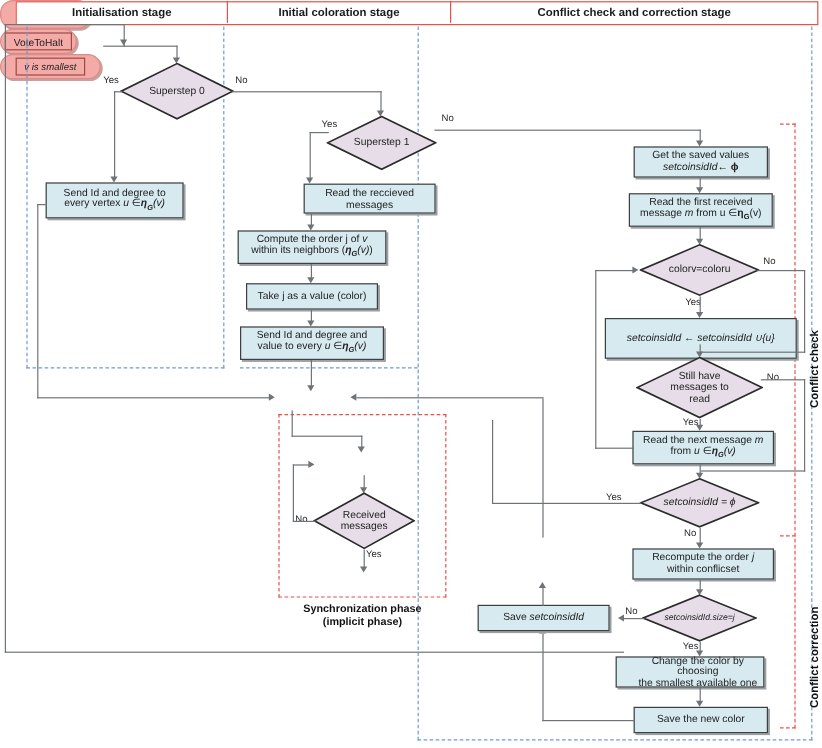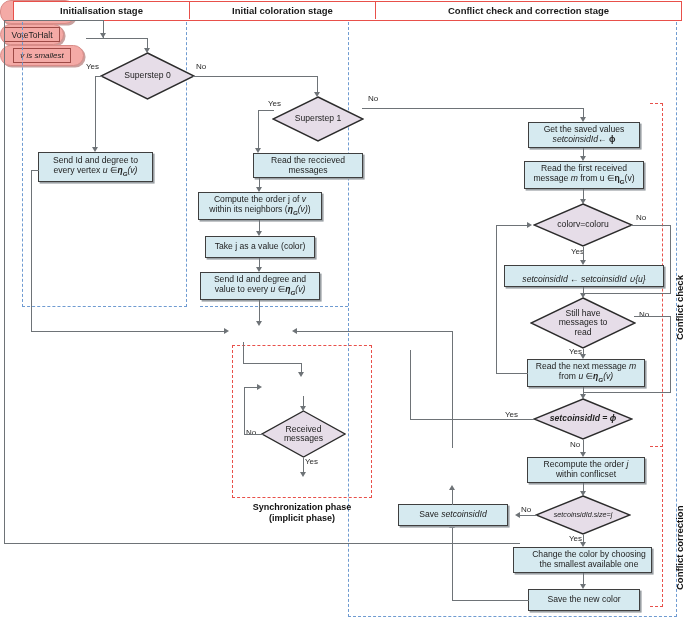--- a/index.html
+++ b/index.html
@@ -230,21 +230,21 @@
       <polygon points="50,1 99,22 50,43 1,22" fill="#e6dde8" stroke="#2b2b2b" stroke-width="1.4"></polygon>
     </svg>
     <div class="dectext">colorv=coloru</div>
   </div>
   <div class="elbl" style="left:636px;top:213px;">No</div>
   <div class="elbl" style="left:571px;top:247px;">Yes</div>
 
   <div class="ln lnv" style="left:583px;top:247px;height:15px;"></div>
   <div class="arw d" style="left:580px;top:260px;"></div>
 
-  <div class="node proc" style="left:504px;top:265px;width:160px;height:22px;align-items:flex-end;">
+  <div class="node proc" style="left:504px;top:265px;width:160px;height:34px;">
     <span class="it">setcoinsidId ← setcoinsidId ∪{u}</span>
   </div>
 
   <div class="ln lnh" style="left:631px;top:225px;width:40px;"></div>
   <div class="ln lnv" style="left:670px;top:225px;height:69px;"></div>
   <div class="ln lnh" style="left:584px;top:293px;width:87px;"></div>
   <div class="arw d" style="left:580px;top:293px;"></div>
   <div class="ln lnv" style="left:583px;top:287px;height:9px;"></div>
 
   <div class="decwrap" style="left:530px;top:297px;width:106px;height:52px;">
@@ -268,21 +268,21 @@
   <div class="ln lnh" style="left:584px;top:392px;width:87px;"></div>
 
   <div class="ln lnh" style="left:496px;top:373px;width:32px;"></div>
   <div class="ln lnv" style="left:496px;top:225px;height:149px;"></div>
   <div class="ln lnh" style="left:496px;top:225px;width:32px;"></div>
   <div class="arw r" style="left:527px;top:222px;"></div>
 
   <div class="ln lnv" style="left:583px;top:387px;height:10px;"></div>
   <div class="arw d" style="left:580px;top:394px;"></div>
 
-  <div class="decwrap" style="left:533px;top:398px;width:100px;height:42px;font-weight:bold;">
+  <div class="decwrap" style="left:533px;top:398px;width:100px;height:42px;">
     <svg width="100" height="42" viewBox="0 0 100 42">
       <polygon points="50,1 99,21 50,41 1,21" fill="#e6dde8" stroke="#2b2b2b" stroke-width="1.4"></polygon>
     </svg>
     <div class="dectext it">setcoinsidId = ϕ</div>
   </div>
   <div class="elbl" style="left:505px;top:410px;">Yes</div>
   <div class="elbl" style="left:570px;top:440px;">No</div>
 
   <div class="ln lnh" style="left:410px;top:419px;width:124px;"></div>
   <div class="ln lnv" style="left:410px;top:350px;height:70px;"></div>
@@ -305,21 +305,21 @@
   </div>
   <div class="elbl" style="left:521px;top:505px;">No</div>
   <div class="elbl" style="left:569px;top:534px;">Yes</div>
 
   <div class="ln lnh" style="left:519px;top:515px;width:18px;"></div>
   <div class="arw l" style="left:515px;top:512px;"></div>
 
   <div class="ln lnv" style="left:583px;top:535px;height:9px;"></div>
   <div class="arw d" style="left:580px;top:542px;"></div>
 
-  <div class="node proc" style="left:513px;top:547px;width:139px;height:26px;padding-left:16px;">
+  <div class="node proc" style="left:513px;top:547px;width:124px;height:26px;padding-left:16px;">
     <span>Change the color by choosing<br>the smallest available one</span>
   </div>
   <div class="ln lnv" style="left:583px;top:573px;height:13px;"></div>
   <div class="arw d" style="left:580px;top:584px;"></div>
 
   <div class="node proc" style="left:528px;top:589px;width:112px;height:22px;">
     <span>Save the new color</span>
   </div>
 
   <div class="ln lnh" style="left:452px;top:600px;width:77px;"></div>

